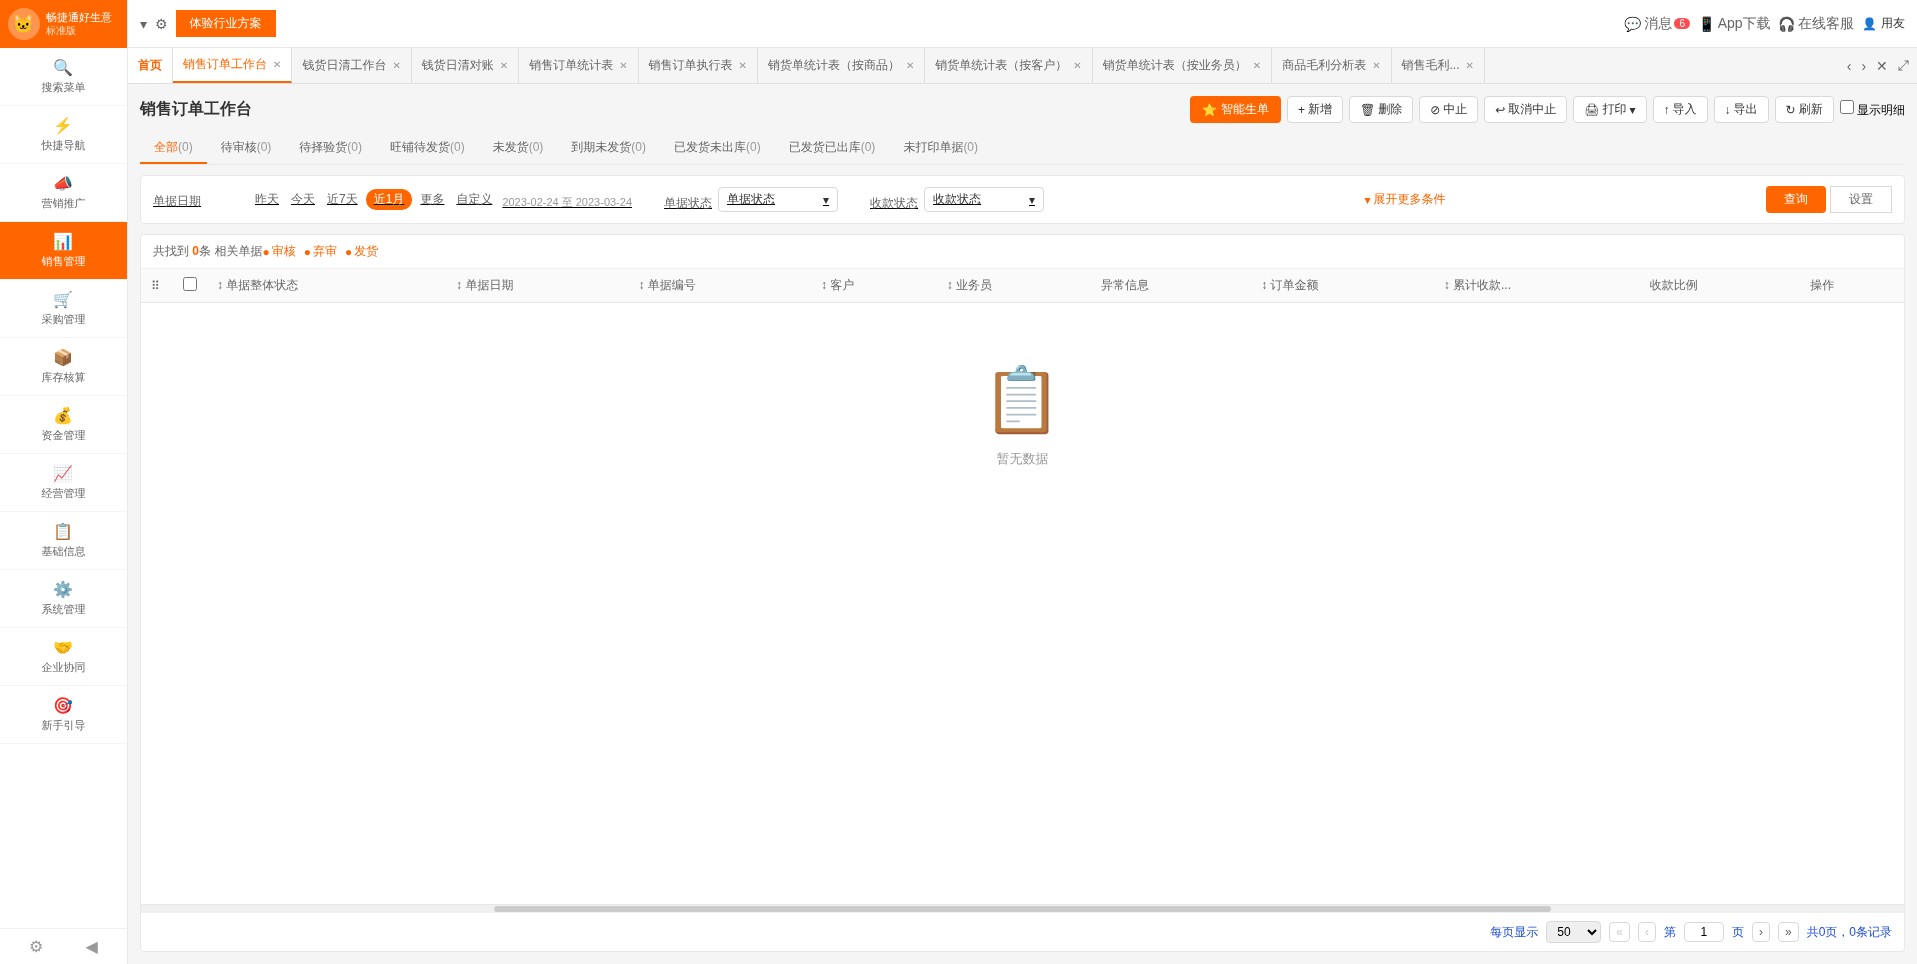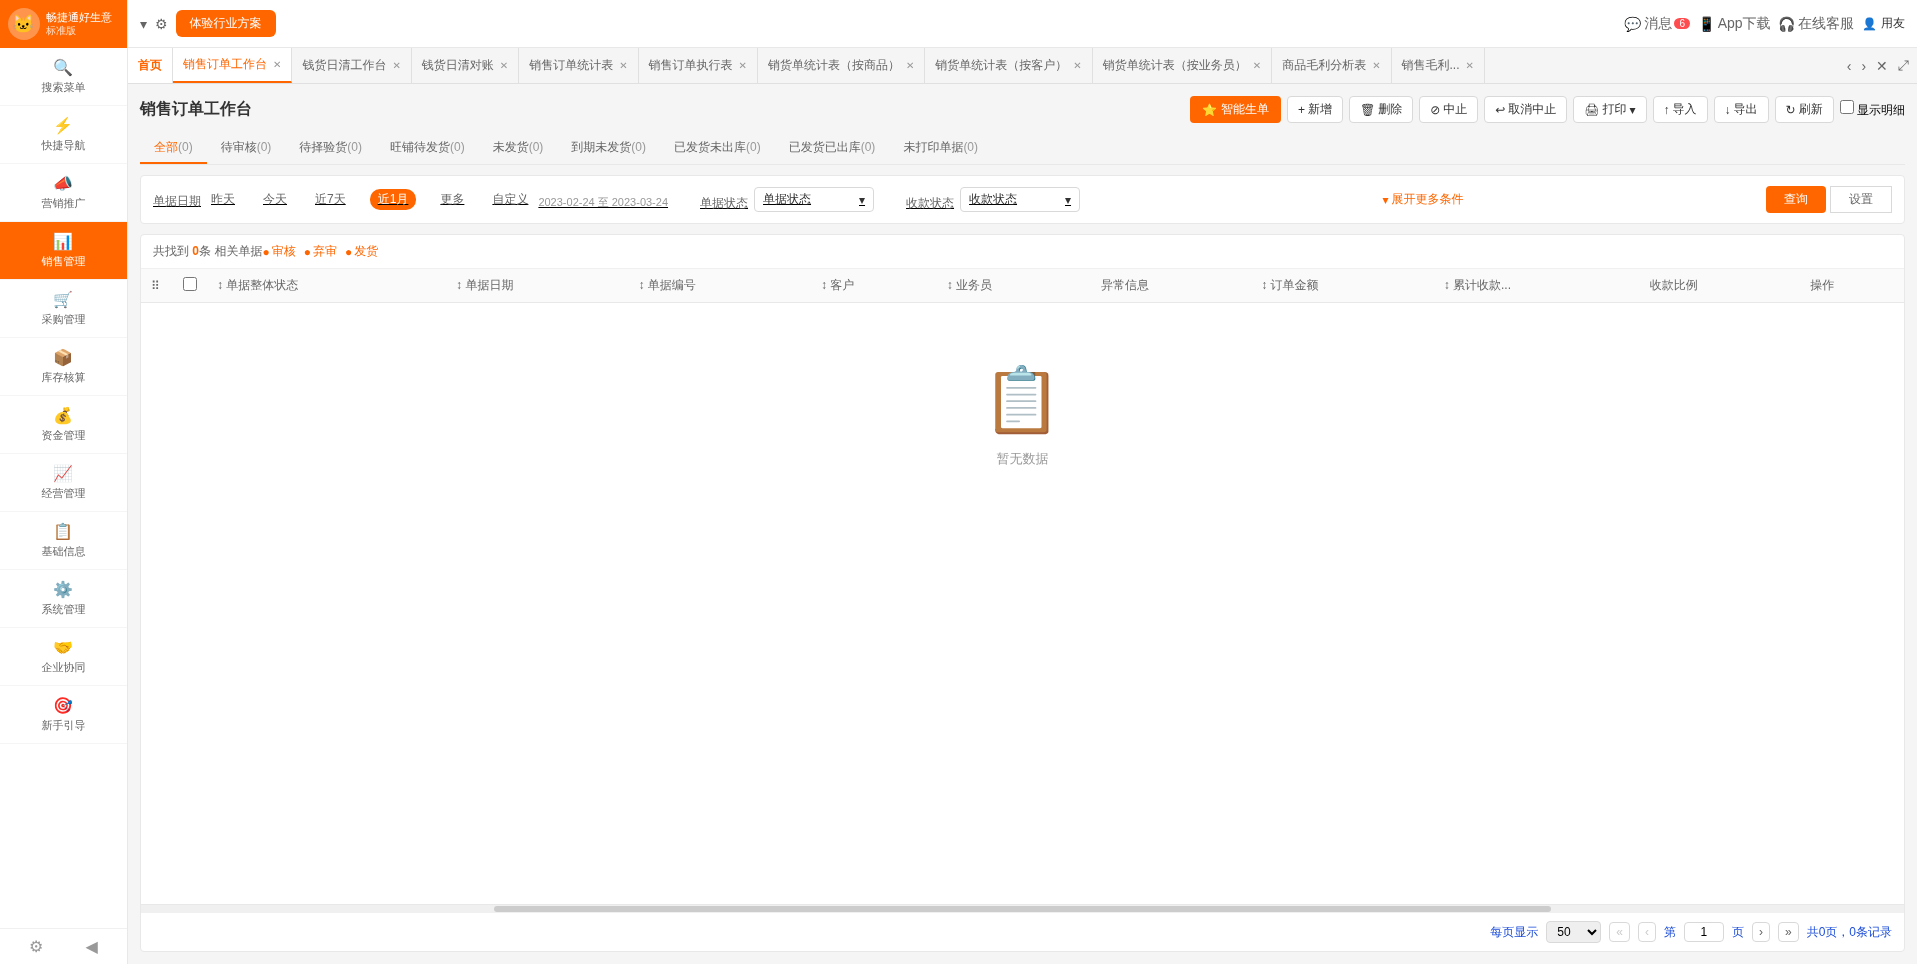--- a/index.html
+++ b/index.html
@@ -19,21 +19,21 @@
     .sidebar-footer { padding: 8px; display: flex; justify-content: space-around; border-top: 1px solid #f0f0f0; }
     .sidebar-footer-btn { background: none; border: none; cursor: pointer; color: #999; font-size: 16px; }
 
     
     .main { flex: 1; display: flex; flex-direction: column; overflow: hidden; }
 
     
     .topbar { height: 48px; background: #fff; border-bottom: 1px solid #e8e8e8; display: flex; align-items: center; padding: 0 12px; gap: 8px; flex-shrink: 0; }
     .topbar-title { font-size: 13px; color: #333; flex: 1; }
     .topbar-actions { display: flex; align-items: center; gap: 8px; margin-left: auto; }
-    .topbar-btn-orange { background: #ff6600; color: #fff; border: none; border-radius: 6px; padding: 5px 14px; cursor: pointer; font-size: 12px; }
+    .topbar-btn-orange { background: #ff6600; color: #fff; border: none; border-radius: 0; padding: 5px 14px; cursor: pointer; font-size: 12px; }
     .topbar-icon-btn { background: none; border: none; cursor: pointer; color: #666; font-size: 14px; display: flex; align-items: center; gap: 2px; }
     .badge { background: #ff4d4f; color: #fff; border-radius: 10px; padding: 0 5px; font-size: 10px; min-width: 16px; text-align: center; }
     .topbar-user { display: flex; align-items: center; gap: 4px; color: #333; cursor: pointer; }
 
     
     .tabbar { height: 36px; background: #f5f5f5; border-bottom: 1px solid #e0e0e0; display: flex; align-items: stretch; overflow: hidden; flex-shrink: 0; }
     .tab { display: flex; align-items: center; padding: 0 10px; gap: 4px; cursor: pointer; white-space: nowrap; border-right: 1px solid #e0e0e0; font-size: 12px; color: #666; background: #f5f5f5; }
     .tab.active { background: #fff; color: #ff6600; border-bottom: 2px solid #ff6600; }
     .tab-close { font-size: 10px; color: #999; margin-left: 2px; }
     .tab-home { background: #fff; color: #ff6600; font-weight: bold; }
@@ -54,21 +54,21 @@
     .filter-tabs { display: flex; gap: 0; margin-bottom: 10px; border-bottom: 1px solid #e8e8e8; }
     .filter-tab { padding: 6px 14px; cursor: pointer; font-size: 12px; color: #666; border-bottom: 2px solid transparent; }
     .filter-tab.active { color: #ff6600; border-bottom-color: #ff6600; }
     .filter-tab .count-zero { color: #999; }
 
     
     .filter-area { background: #fff; border: 1px solid #e8e8e8; border-radius: 4px; padding: 10px 12px; margin-bottom: 10px; }
     .filter-row { display: flex; align-items: center; gap: 12px; flex-wrap: wrap; }
     .filter-item { display: flex; align-items: flex-end; gap: 6px; text-decoration: underline; }
     .filter-label { color: #666; font-size: 12px; white-space: nowrap; }
-    .filter-date-btns { display: flex; gap: 20px; }
+    .filter-date-btns { display: flex; gap: 4px; margin-left: 44px; }
     .filter-date-btn { background: none; border: none; color: #666; cursor: pointer; font-size: 12px; padding: 2px 4px; }
     .filter-date-btn.active { color: #fff; background: #ff6600; border-radius: 10px; padding: 2px 8px; }
     .filter-date-range { color: #999; font-size: 11px; }
     .filter-select { border: 1px solid #d9d9d9; border-radius: 4px; padding: 3px 8px; font-size: 12px; color: #333; background: #fff; cursor: pointer; min-width: 120px; display: flex; align-items: center; justify-content: space-between; gap: 4px; }
     .filter-expand { color: #ff6600; cursor: pointer; font-size: 12px; display: flex; align-items: center; gap: 3px; margin-left: auto; }
     .filter-actions { display: flex; flex-direction: row; gap: 4px; margin-left: auto; }
     .btn-query { background: #ff6600; color: #fff; border: none; border-radius: 4px; padding: 5px 18px; cursor: pointer; font-size: 12px; }
     .btn-set { background: #fff; color: #666; border: 1px solid #d9d9d9; border-radius: 0; padding: 4px 18px; cursor: pointer; font-size: 12px; }
 
     

